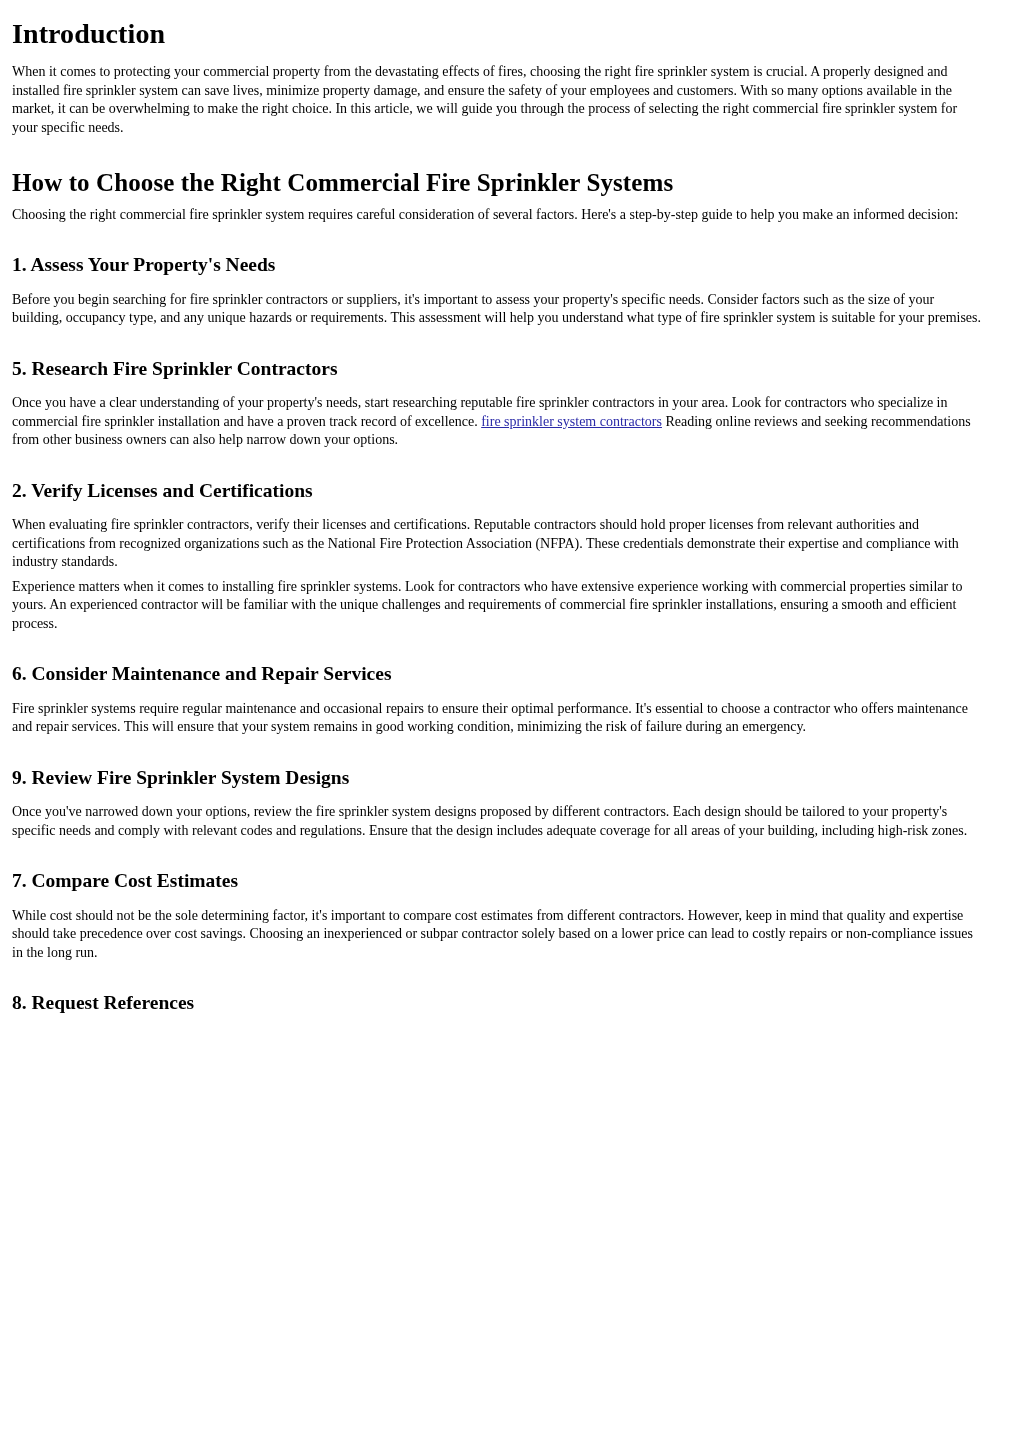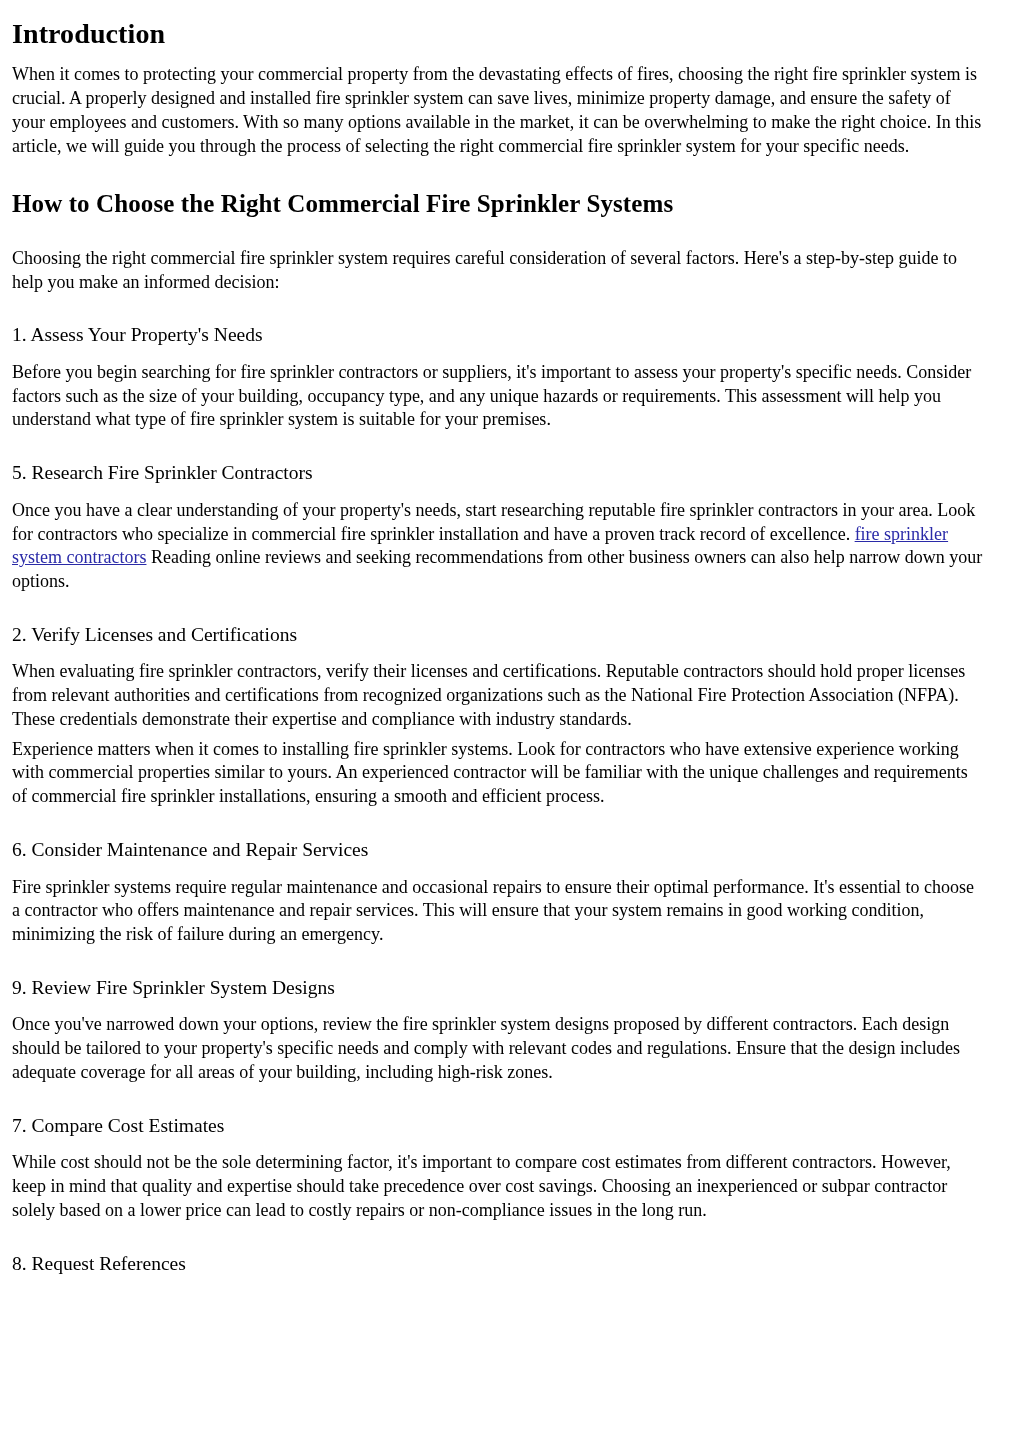--- a/index.html
+++ b/index.html
@@ -24,31 +24,31 @@
     font-size: 28px;
     line-height: 1.12;
     font-weight: bold;
     margin: 8px 0 14px 0;
     letter-spacing: 0.1px;
   }
   h2.doc-h2 {
     font-size: 25px;
     line-height: 1.14;
     font-weight: bold;
-    margin: 32px 0 28px 0;
+    margin: 32px 0 8px 0;
     letter-spacing: 0.1px;
   }
   h3.doc-h3 {
     font-size: 19.5px;
     line-height: 1.16;
-    font-weight: normal;
+    font-weight: bold;
     margin: 30px 0 14px 0;
   }
   p.doc-p {
-    font-size: 18px;
+    font-size: 14px;
     line-height: 1.32;
     margin: 0 0 6px 0;
     text-align: left;
   }
   .section {
     margin: 0;
   }
   a.doc-link {
     color: #2a2aa8;
     text-decoration: underline;

